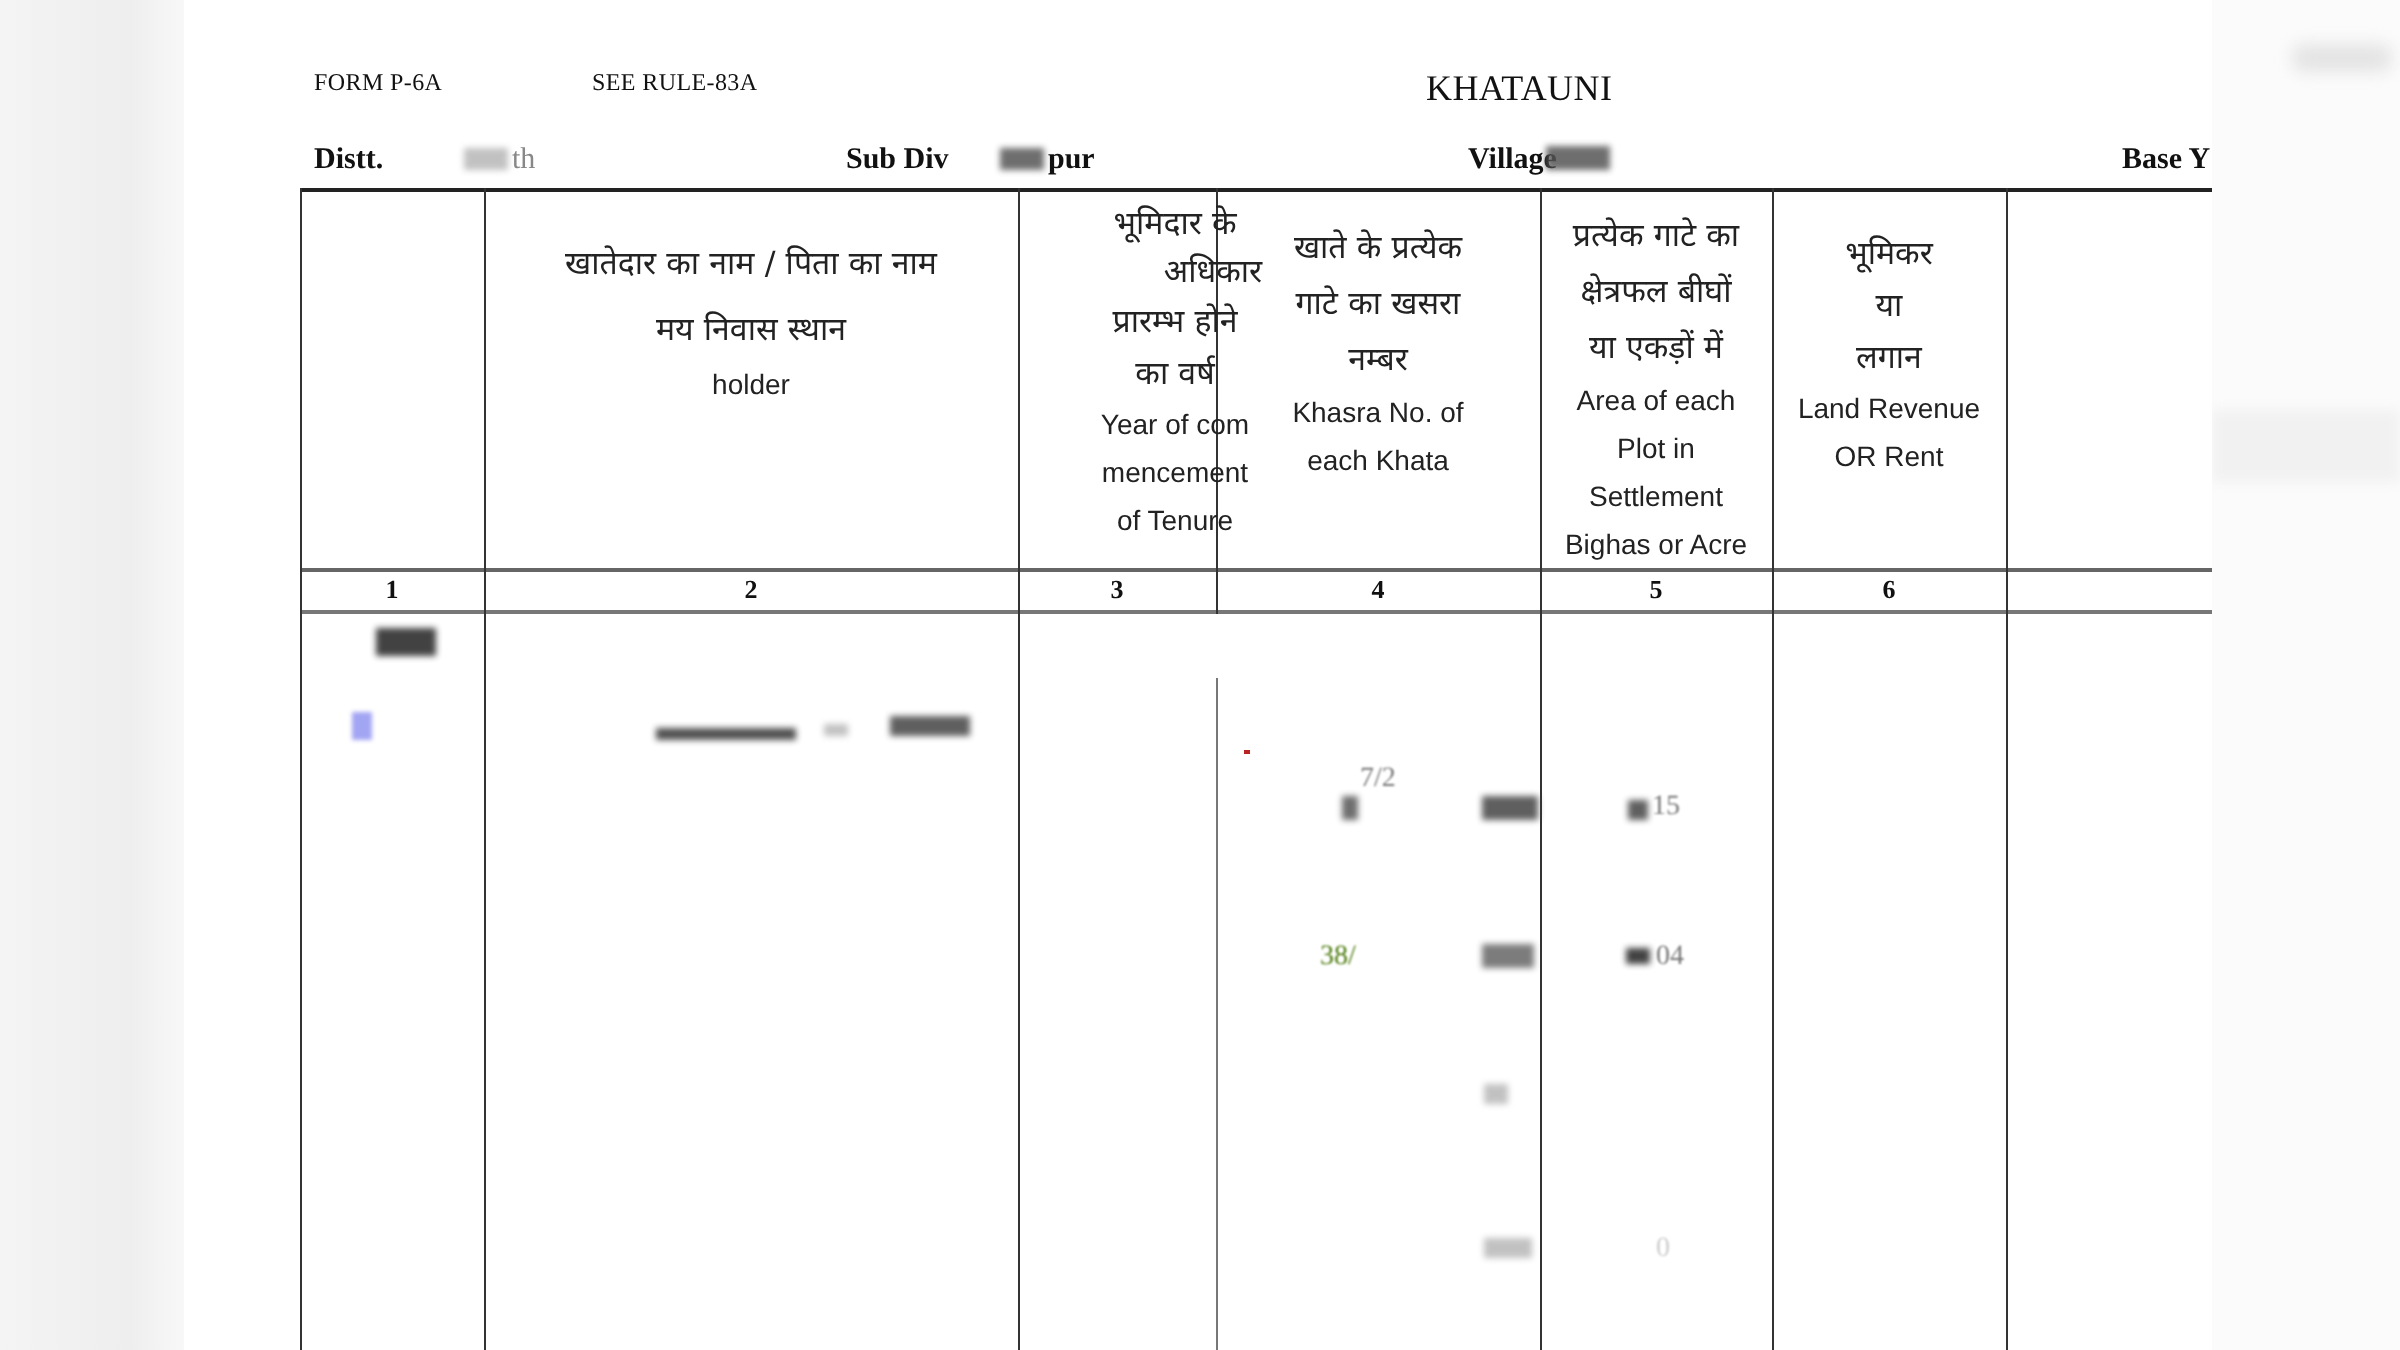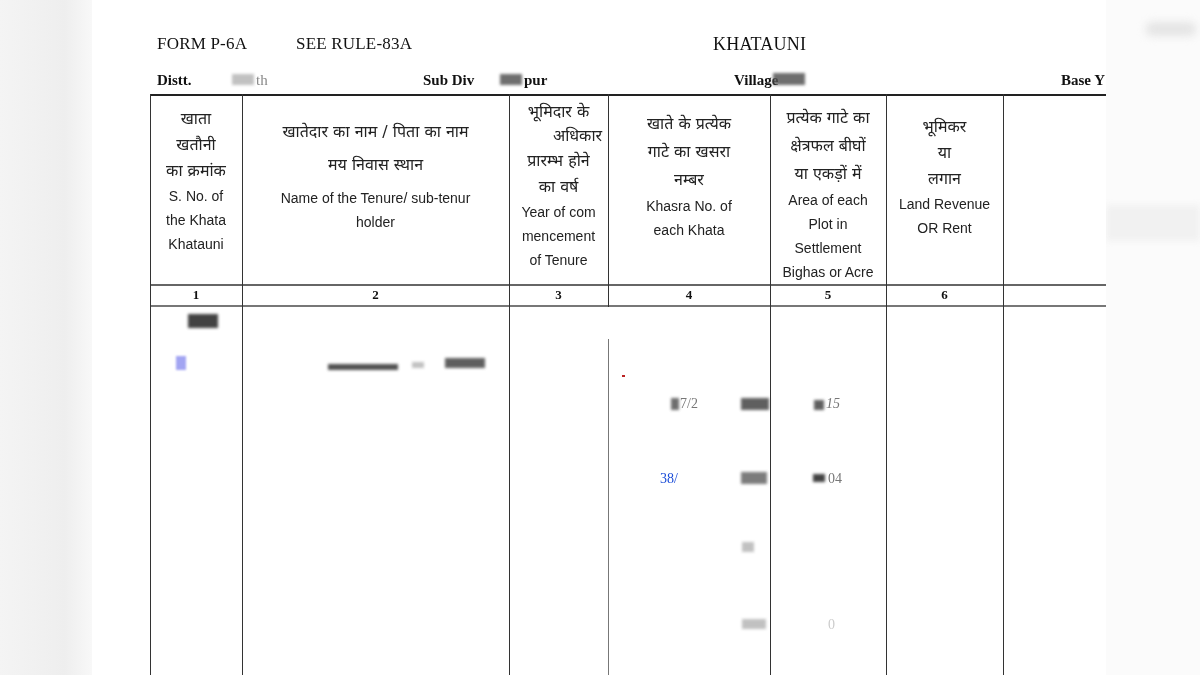--- a/index.html
+++ b/index.html
@@ -14,21 +14,21 @@
     background:linear-gradient(to right, #f4f4f4 0%, #eeeeee 70%, #f8f8f8 100%);
   }
   .side-right {
     position:absolute; left:1106px; top:0; width:94px; height:675px;
     background:#fbfbfb;
   }
   .side-right .ghost-top { position:absolute; left:40px; top:22px; width:50px; height:14px; background:#e4e4e4; filter:blur(4px); border-radius:6px; }
   .side-right .ghost-band { position:absolute; left:0; top:205px; width:94px; height:36px; background:#f1f1f1; filter:blur(3px); }
   .page { position:absolute; left:92px; top:0; width:1014px; height:675px; background:#fff; }
 
-  .title-row { position:absolute; top:34px; font-size:17px; letter-spacing:0.2px; }
+  .title-row { position:absolute; top:34px; font-size:12px; letter-spacing:0.2px; }
   .meta-row { position:absolute; top:72px; font-size:15px; font-weight:bold; }
 
   .redact { position:absolute; background:#555; filter:blur(1.6px); opacity:0.85; }
   .redact.light { background:#999; opacity:0.6; }
 
   .table-frame { position:absolute; left:150px; top:94px; width:956px; height:581px; }
   .hline { position:absolute; left:0; width:956px; height:2px; background:#222; }
   .hline.thin { height:1px; background:#555; }
   .vline { position:absolute; width:1px; background:#333; }
 
@@ -76,37 +76,28 @@
 
   <div class="vline" style="left:0;top:0;height:581px;"></div>
   <div class="vline" style="left:92px;top:0;height:581px;"></div>
   <div class="vline" style="left:359px;top:0;height:581px;"></div>
   <div class="vline" style="left:458px;top:0;height:213px;"></div>
   <div class="vline" style="left:458px;top:245px;height:336px;background:#777;"></div>
   <div class="vline" style="left:620px;top:0;height:581px;"></div>
   <div class="vline" style="left:736px;top:0;height:581px;"></div>
   <div class="vline" style="left:853px;top:0;height:581px;"></div>
 
-  <div class="hcell" style="left:0;width:92px;top:12px;">
-    <div class="hi">खाता</div>
-    <div class="hi">खतौनी</div>
-    <div class="hi">का क्रमांक</div>
-    <div class="en">S. No. of</div>
-    <div class="en">the Khata</div>
-    <div class="en">Khatauni</div>
-  </div>
 
   <div class="hcell" style="left:92px;width:267px;top:20px;">
     <div class="hi" style="line-height:36px;">खातेदार का नाम / पिता का नाम</div>
     <div class="hi" style="line-height:30px;">मय निवास स्थान</div>
-    <div class="en" style="margin-top:6px;">Name of the Tenure/ sub-tenur</div>
     <div class="en">holder</div>
   </div>
 
-  <div class="hcell" style="left:359px;width:99px;top:6px;">
+  <div class="hcell" style="left:359px;width:99px;top:6px;padding-left:29px;">
     <div class="hi" style="line-height:24px;">भूमिदार के</div>
     <div class="hi" style="line-height:24px;margin-left:38px;">अधिकार</div>
     <div class="hi" style="line-height:26px;">प्रारम्भ होने</div>
     <div class="hi" style="line-height:26px;">का वर्ष</div>
     <div class="en">Year of com</div>
     <div class="en">mencement</div>
     <div class="en">of Tenure</div>
   </div>
 
   <div class="hcell" style="left:458px;width:162px;top:16px;">
@@ -144,26 +135,26 @@
 
   <div class="redact" style="left:38px;top:220px;width:30px;height:14px;background:#222;"></div>
   <div class="blue-mark" style="left:26px;top:262px;"></div>
   <div class="redact" style="left:178px;top:270px;width:70px;height:6px;background:#333;"></div>
   <div class="redact light" style="left:262px;top:268px;width:12px;height:6px;"></div>
   <div class="redact" style="left:295px;top:264px;width:40px;height:10px;background:#444;"></div>
 
   <div class="dot-red" style="left:472px;top:281px;"></div>
 
   <div class="redact" style="left:521px;top:304px;width:8px;height:12px;"></div>
-  <div class="val" style="left:530px;top:302px;">7/2</div>
+  <div class="val" style="left:530px;top:288px;">7/2</div>
   <div class="redact" style="left:591px;top:304px;width:28px;height:12px;background:#444;"></div>
   <div class="redact" style="left:664px;top:306px;width:10px;height:10px;background:#444;"></div>
-  <div class="val" style="left:676px;top:302px;font-style:italic;">15</div>
+  <div class="val" style="left:676px;top:302px;">15</div>
 
-  <div class="val" style="left:510px;top:377px;color:#1d4ed8;">38/</div>
+  <div class="val" style="left:510px;top:377px;color:#4d7c0f;">38/</div>
   <div class="redact" style="left:591px;top:378px;width:26px;height:12px;background:#666;"></div>
   <div class="redact" style="left:663px;top:380px;width:12px;height:8px;background:#222;"></div>
   <div class="val" style="left:678px;top:377px;">04</div>
 
   <div class="redact light" style="left:592px;top:448px;width:12px;height:10px;"></div>
   <div class="redact light" style="left:592px;top:525px;width:24px;height:10px;"></div>
   <div class="val" style="left:678px;top:523px;color:#ccc;">0</div>
 </div>
 
 </body></html>

